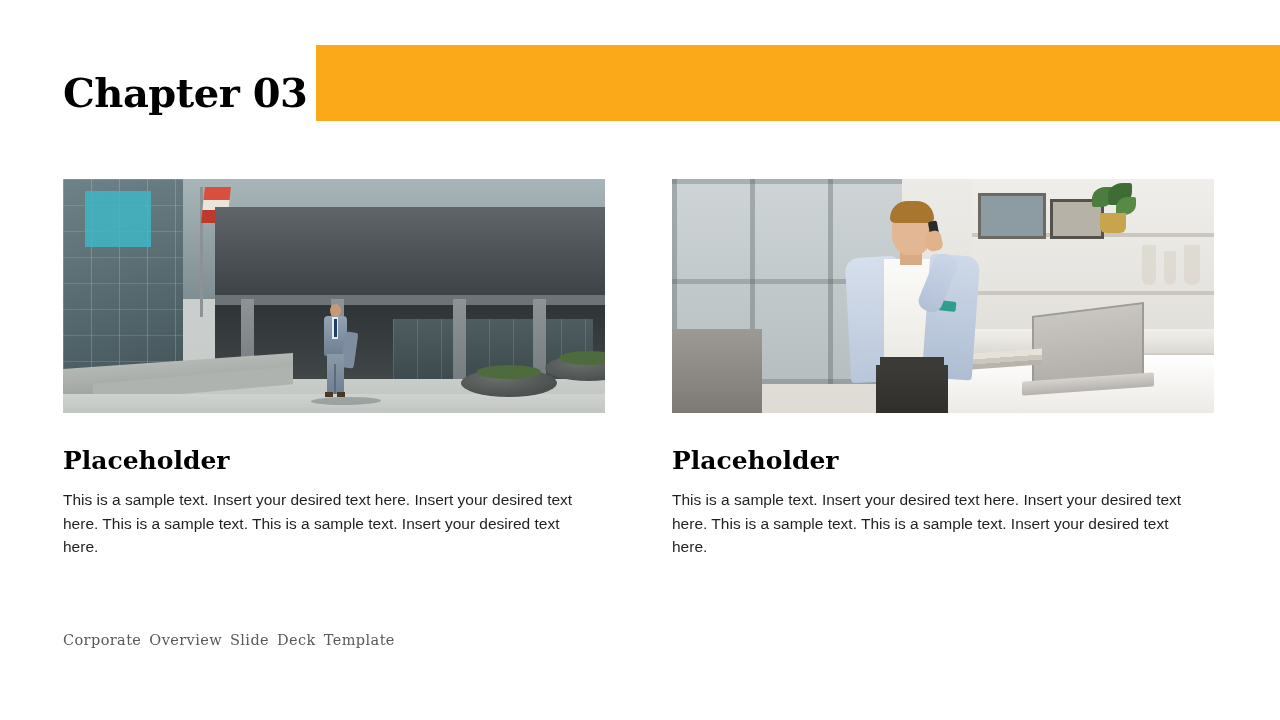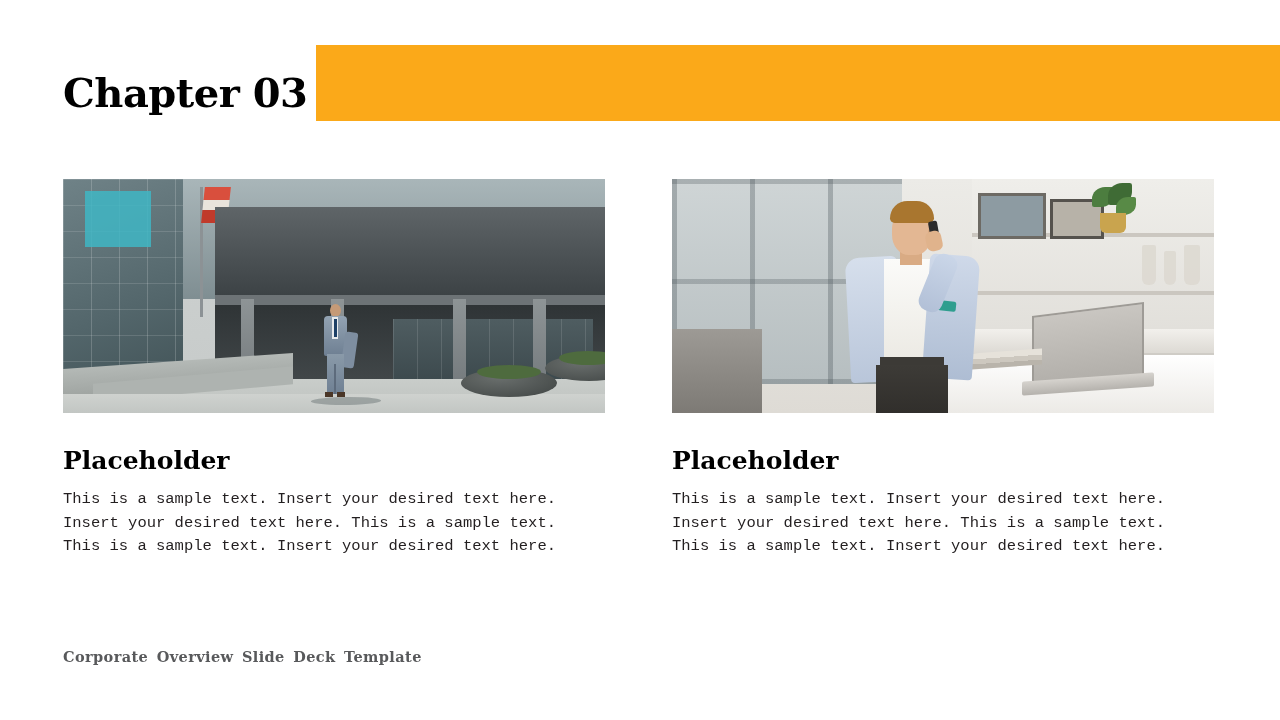--- a/index.html
+++ b/index.html
@@ -64,33 +64,33 @@
   .ph-heading {
     margin-top: 33px;
     font-family: "DejaVu Serif", serif;
     font-weight: bold;
     font-size: 25px;
     color: #000000;
     line-height: 30px;
   }
   .ph-body {
     margin-top: 12px;
-    font-family: Liberation Mono, monospace;
+    font-family: Liberation Sans, sans-serif;
     font-size: 15.5px;
     line-height: 23.5px;
     color: #231f20;
     width: 516px;
   }
 
   .footer {
     position: absolute;
     left: 63px;
-    top: 648px;
+    top: 632px;
     font-family: "DejaVu Serif", serif;
-    font-weight: bold;
+    font-weight: normal;
     font-size: 14.5px;
     letter-spacing: 0.4px;
     color: #58595b;
     word-spacing: 3px;
   }
 
   
   .p1 {
     background: linear-gradient(#cfd3d2 0%, #c6cac9 100%);
   }

